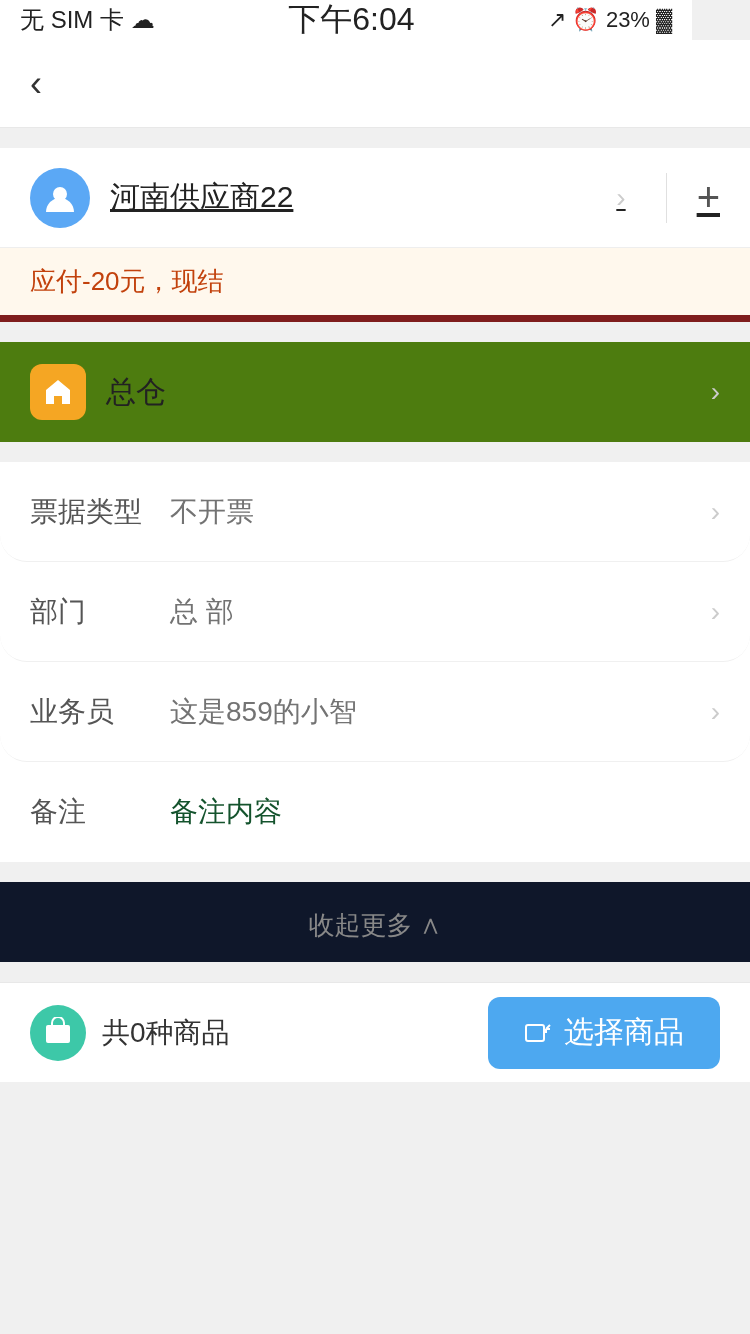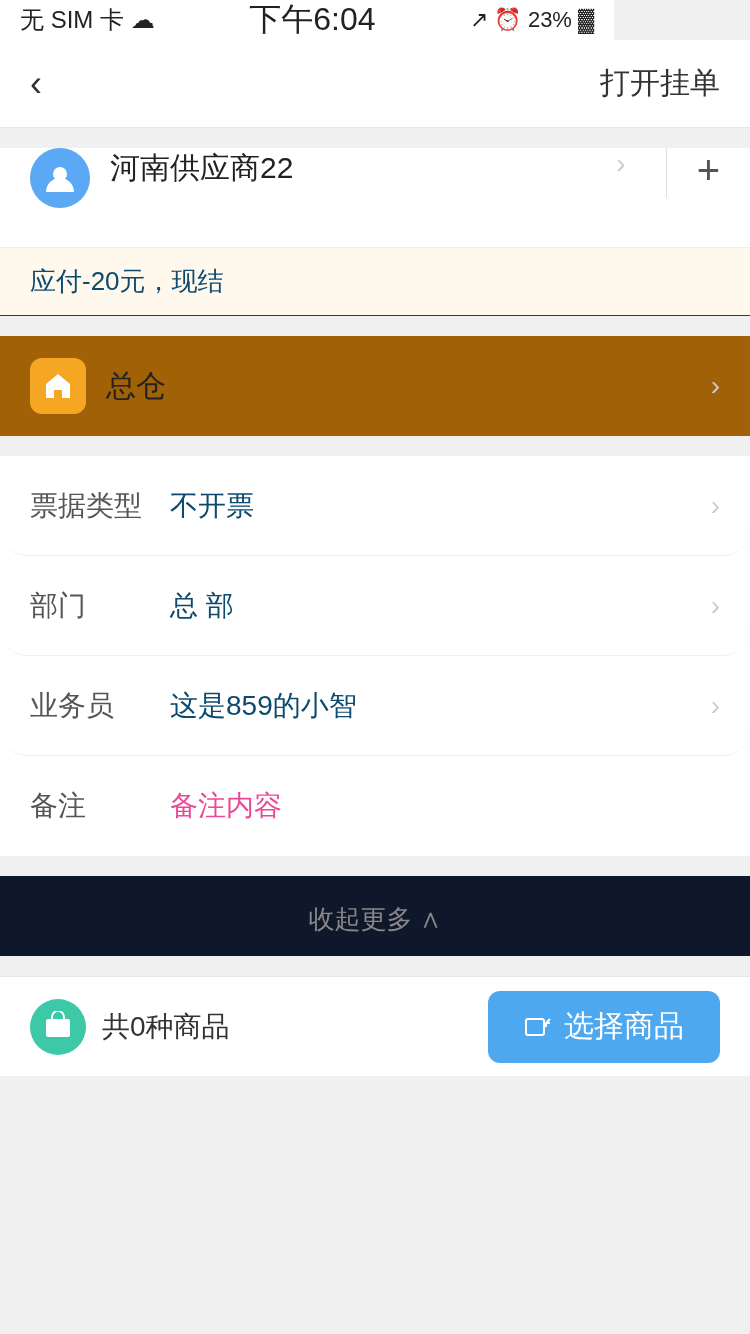--- a/index.html
+++ b/index.html
@@ -8,21 +8,21 @@
       width: 750px;
       min-height: 1334px;
       background: #f0f0f0;
       font-family: -apple-system, 'PingFang SC', 'Helvetica Neue', sans-serif;
       font-size: 28px;
       color: #222;
     }
 
     
     .status-bar {
-      width: 614px;
+      width: 692px;
       height: 40px;
       background: #fff;
       display: flex;
       align-items: center;
       justify-content: space-between;
       padding: 0 20px;
       font-size: 24px;
       color: #222;
     }
     .status-left { display: flex; align-items: center; gap: 8px; }
@@ -60,23 +60,25 @@
     .section-gap {
       width: 750px;
       height: 20px;
       background: #f0f0f0;
     }
 
     
     .supplier-section {
       background: #fff;
       display: flex;
+      align-items: center;
       padding: 0 30px;
       height: 100px;
       border-bottom: 1px solid #eee;
+      text-decoration: underline;
     }
     .supplier-avatar {
       width: 60px;
       height: 60px;
       border-radius: 50%;
       background: #5ba8f5;
       display: flex;
       align-items: center;
       justify-content: center;
       margin-right: 20px;
@@ -103,27 +105,27 @@
       font-size: 40px;
       color: #555;
       cursor: pointer;
     }
 
     
     .notice-bar {
       background: #fff8ed;
       padding: 16px 30px;
       font-size: 26px;
-      color: #0c4a6e;
-      border-bottom: 1px solid #7f1d1d;
+      color: #c2410c;
+      border-bottom: 7px solid #7f1d1d;
     }
 
     
     .warehouse-section {
-      background: #a16207;
+      background: #4d7c0f;
       display: flex;
       align-items: center;
       padding: 0 30px;
       height: 100px;
     }
     .warehouse-icon {
       width: 56px;
       height: 56px;
       border-radius: 12px;
       background: #f5a623;
@@ -160,24 +162,24 @@
     .form-row:last-child { border-bottom: none; }
     .form-label {
       font-size: 28px;
       color: #555;
       width: 140px;
       flex-shrink: 0;
     }
     .form-value {
       flex: 1;
       font-size: 28px;
-      color: #0c4a6e;
+      color: #737373;
     }
     .form-value.placeholder {
-      color: #ec4899;
+      color: #14532d;
     }
 
     
     .collapse-bar {
       background: #0f172a;
       display: flex;
       align-items: center;
       justify-content: center;
       height: 80px;
       border-top: 6px solid #0f172a;
@@ -245,21 +247,20 @@
   <div class="status-right">
     <span>↗</span>
     <span>⏰</span>
     <span>23%</span>
     <span>▓</span>
   </div>
 </div>
 
 <div class="nav-bar">
   <span class="nav-back">‹</span>
-  <span class="nav-action">打开挂单</span>
 </div>
 
 <div class="section-gap"></div>
 
 <div class="supplier-section">
   <div class="supplier-avatar">
     <svg viewBox="0 0 36 36" fill="none" xmlns="http://www.w3.org/2000/svg">
       <circle cx="18" cy="14" r="7" fill="white"></circle>
       <path d="M4 32c0-7.732 6.268-14 14-14s14 6.268 14 14" fill="white"></path>
     </svg>

